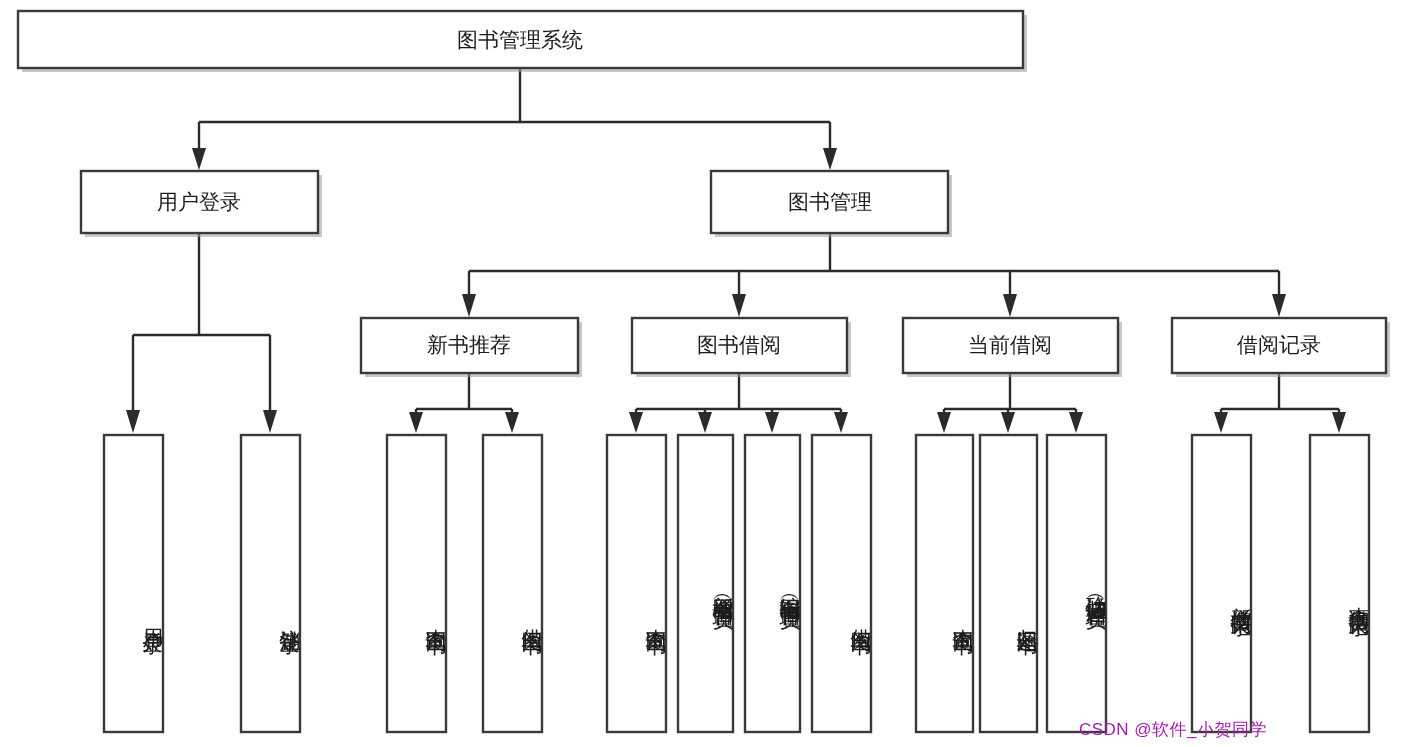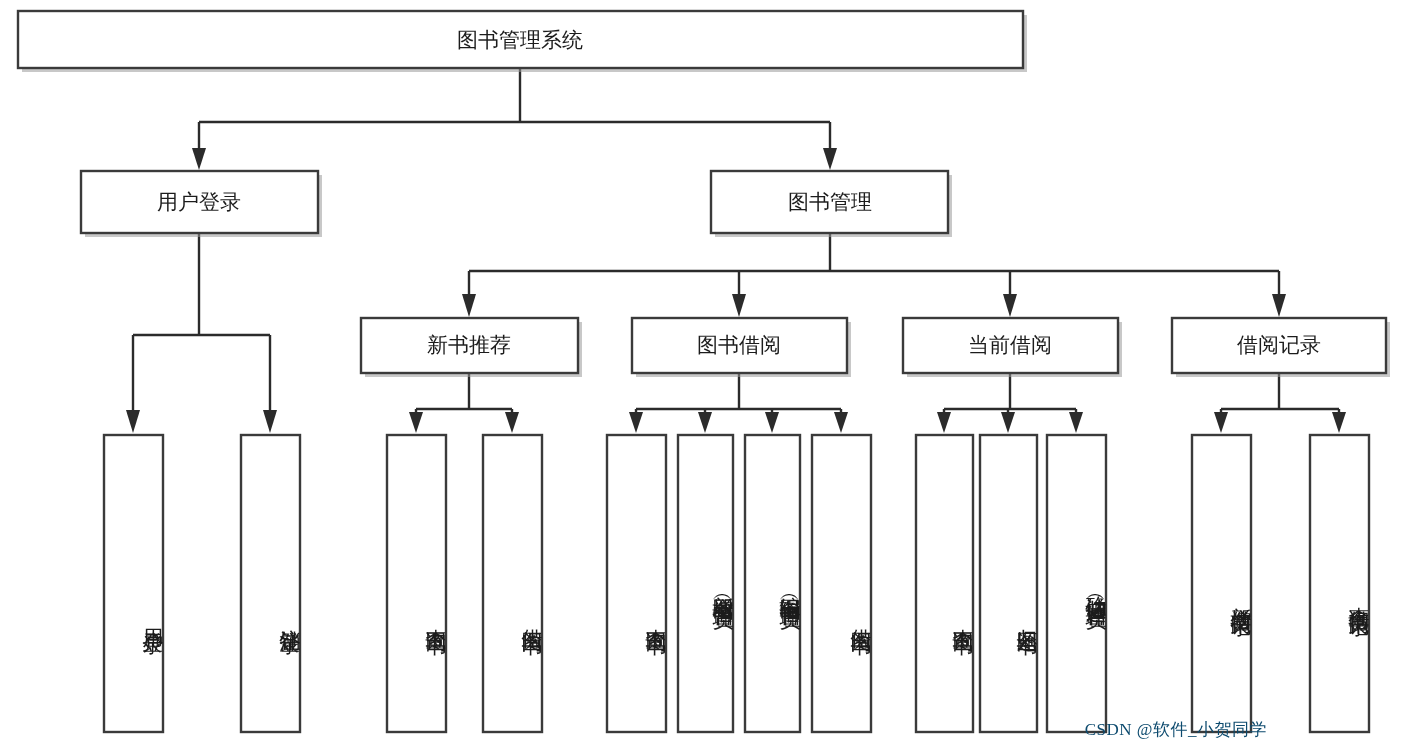--- a/index.html
+++ b/index.html
@@ -66,23 +66,23 @@
     line-height: 1;
     color: #1c1c1c;
     letter-spacing: 2px;
     white-space: nowrap;
     pointer-events: none;
   }
   .watermark {
     position: absolute;
     right: 12px;
     bottom: 6px;
-    font-family: Liberation Serif, serif;
+    font-family: Liberation Sans, sans-serif;
     font-size: 17px;
-    color: #0c4a6e;
+    color: #a21caf;
     letter-spacing: 0.5px;
     white-space: nowrap;
   }
 </style>
 </head>
 <body>
 
 <div id="diagram-root">
 
   <svg id="tree-svg" viewBox="0 0 1405 747">

